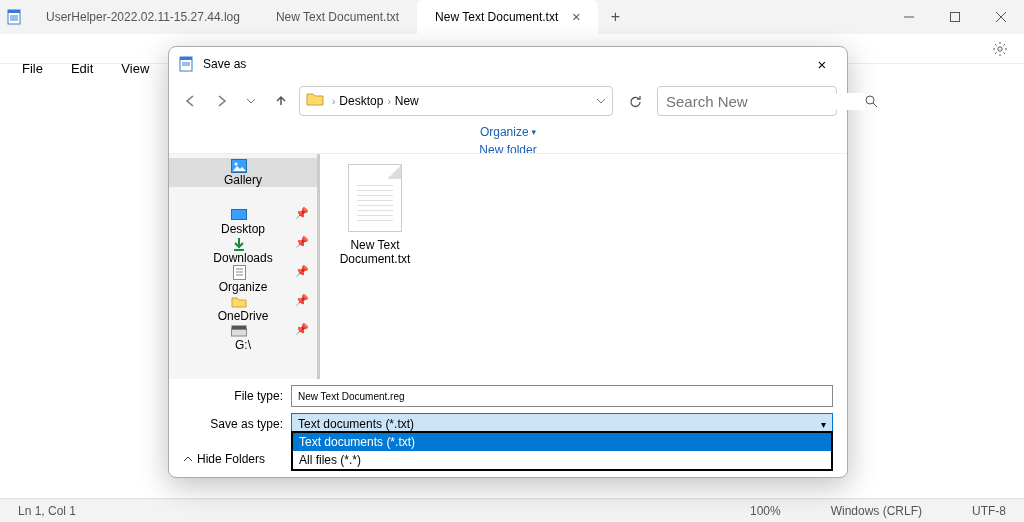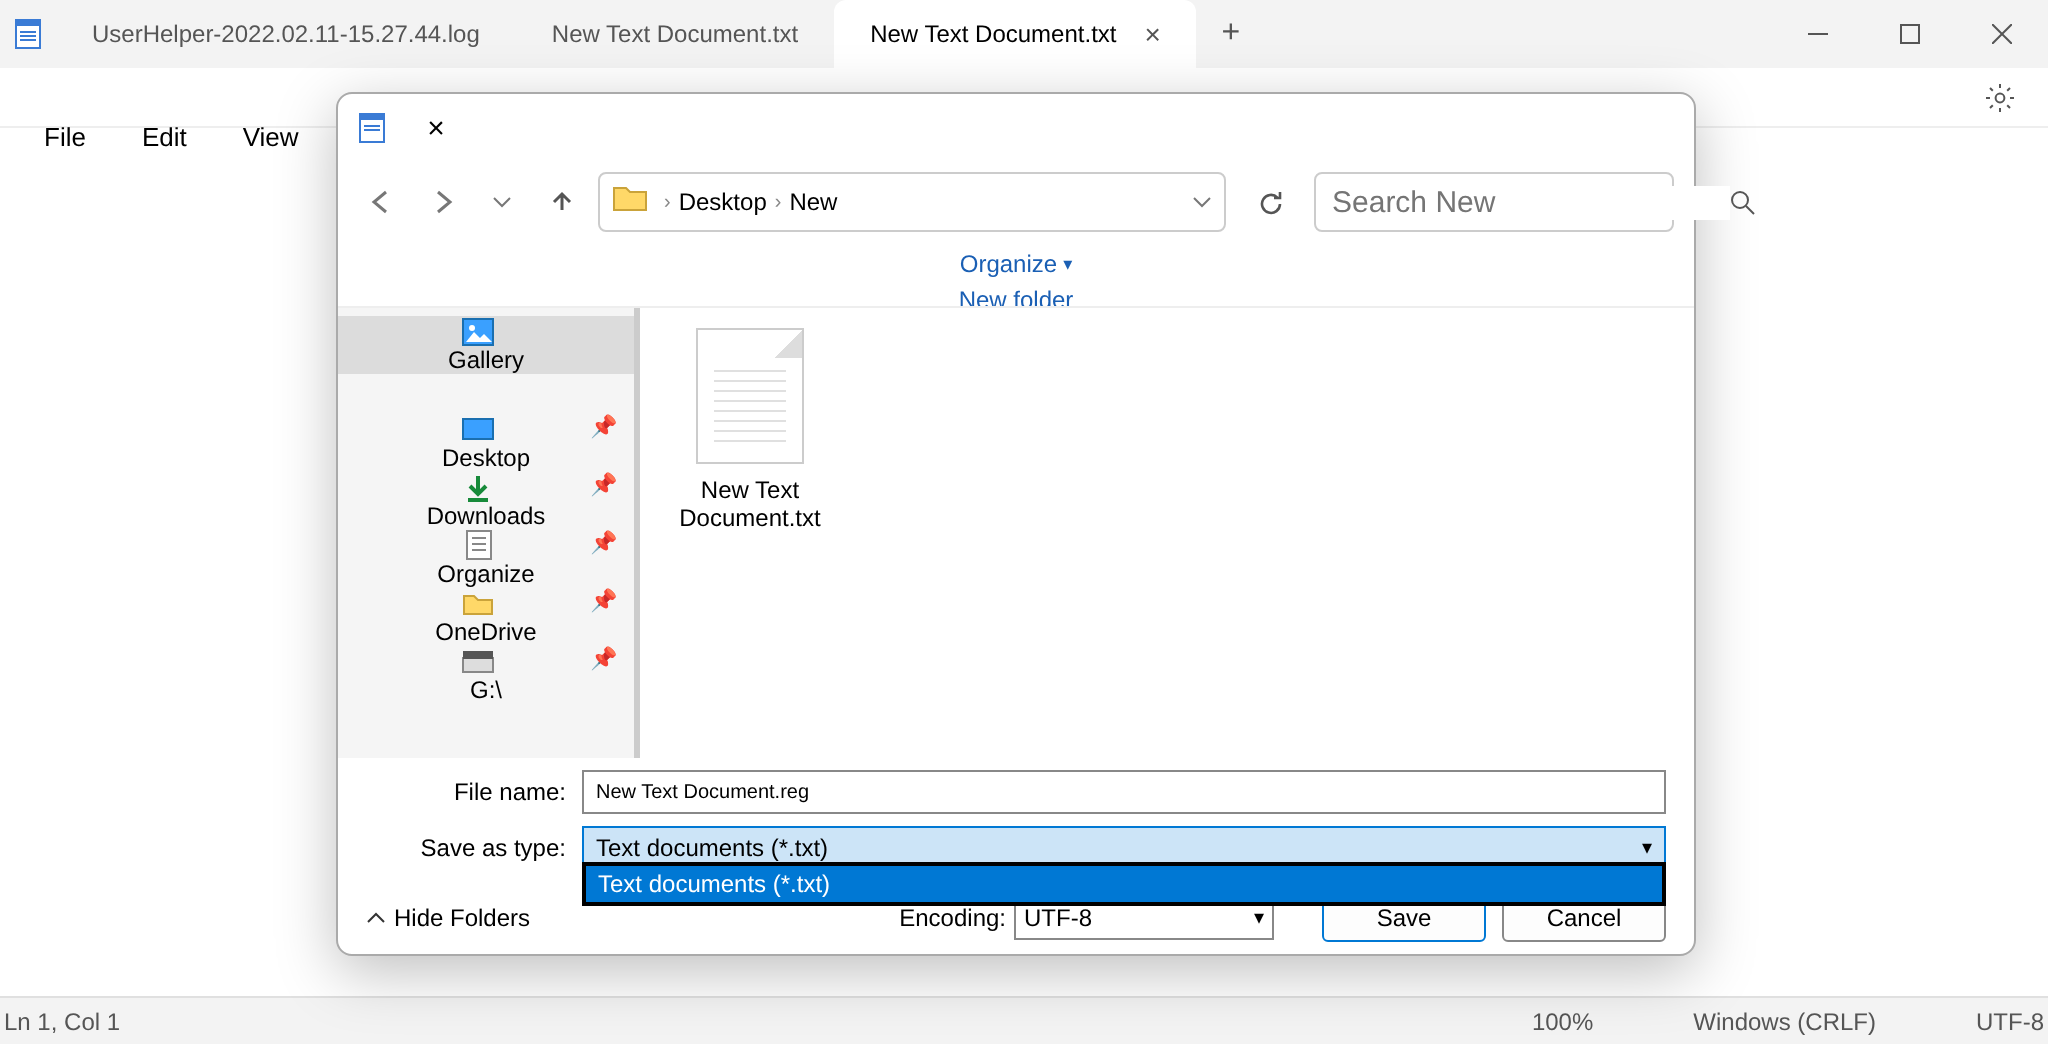--- a/index.html
+++ b/index.html
@@ -19,21 +19,21 @@
 
 .menu-bar { display: flex; align-items: center; height: 30px; background: #fff; padding: 0 8px; border-bottom: 1px solid #eee; }
 .menu-item { padding: 4px 14px; font-size: 13px; margin-top: 40px; }
 .menu-spacer { flex: 1; }
 .settings-icon { width: 32px; display: flex; justify-content: center; font-size: 14px; color: #555; }
 
 
 .editor-area { background: #fff; height: calc(100% - 64px - 24px); }
 
 
-.status-bar { position: absolute; bottom: 0; left: 0; right: 0; height: 24px; background: #f3f3f3; display: flex; align-items: center; padding: 0 2px; font-size: 12px; color: #555; border-top: 1px solid #e0e0e0; }
+.status-bar { position: absolute; bottom: 0; left: 0; right: 0; height: 24px; background: #f3f3f3; display: flex; align-items: center; padding: 0 18px; font-size: 12px; color: #555; border-top: 1px solid #e0e0e0; }
 .status-item { margin-right: 30px; }
 .status-right { margin-left: auto; display: flex; }
 .status-right .status-item { margin-right: 0; margin-left: 50px; }
 
 
 .dialog { position: absolute; left: 168px; top: 46px; width: 680px; height: 432px; background: #fff; border: 1px solid #aaa; box-shadow: 0 8px 30px rgba(0,0,0,0.25); border-radius: 8px; display: flex; flex-direction: column; }
 .dlg-title { display: flex; align-items: center; height: 34px; padding: 0 10px; }
 .dlg-title-icon { width: 16px; height: 16px; margin-right: 8px; }
 .dlg-title-text { font-size: 12px; flex: 1; }
 .dlg-close { font-size: 15px; width: 30px; text-align: center; }
@@ -166,20 +166,21 @@
 <div class="dialog">
   <div class="dlg-title">
     <span class="dlg-title-icon">
       <svg width="14" height="16" viewBox="0 0 14 16">
           <rect x="1" y="1" width="12" height="14" fill="#fff" stroke="#3a7bd5"></rect>
           <rect x="1" y="1" width="12" height="3" fill="#3a7bd5"></rect>
           <line x1="3" y1="7" x2="11" y2="7" stroke="#3a7bd5"></line>
           <line x1="3" y1="9" x2="11" y2="9" stroke="#3a7bd5"></line>
         </svg>
     </span>
+    <span class="dlg-title-text">Save as</span>
     <span class="dlg-close">×</span>
   </div>
 
   <div class="dlg-nav">
     <div class="nav-btn">
         <svg width="14" height="14">
           <path d="M9 2L3 7l6 5" fill="none" stroke="#777" stroke-width="1.5"></path>
         </svg>
       </div>
     <div class="nav-btn">
@@ -315,32 +316,33 @@
         <div class="file-icon">
             <div class="file-lines"></div>
           </div>
         <div>New Text Document.txt</div>
       </div>
     </div>
   </div>
 
   <div class="dlg-bottom">
     <div class="form-row">
-      <div class="form-label">File name:</div>
+      <div class="form-label">File type:</div>
       <input class="form-input" value="New Text Document.reg" style="">
     </div>
     <div class="form-row">
       <div class="form-label">Save as type:</div>
       <div class="form-combo">
         <span>Text documents (*.txt)</span>
         <span style="font-size:10px">▾</span>
       </div>
     </div>
     <div class="dropdown-list">
       <div class="dd-option selected">Text documents (*.txt)</div>
+      <div class="dd-option">All files  (*.*)</div>
     </div>
   </div>
 
   <div class="dlg-actions">
     <div class="hide-folders">
       <span>
           <svg width="10" height="10">
             <path d="M1 7l4-4 4 4" fill="none" stroke="#333"></path>
           </svg>
         </span>

